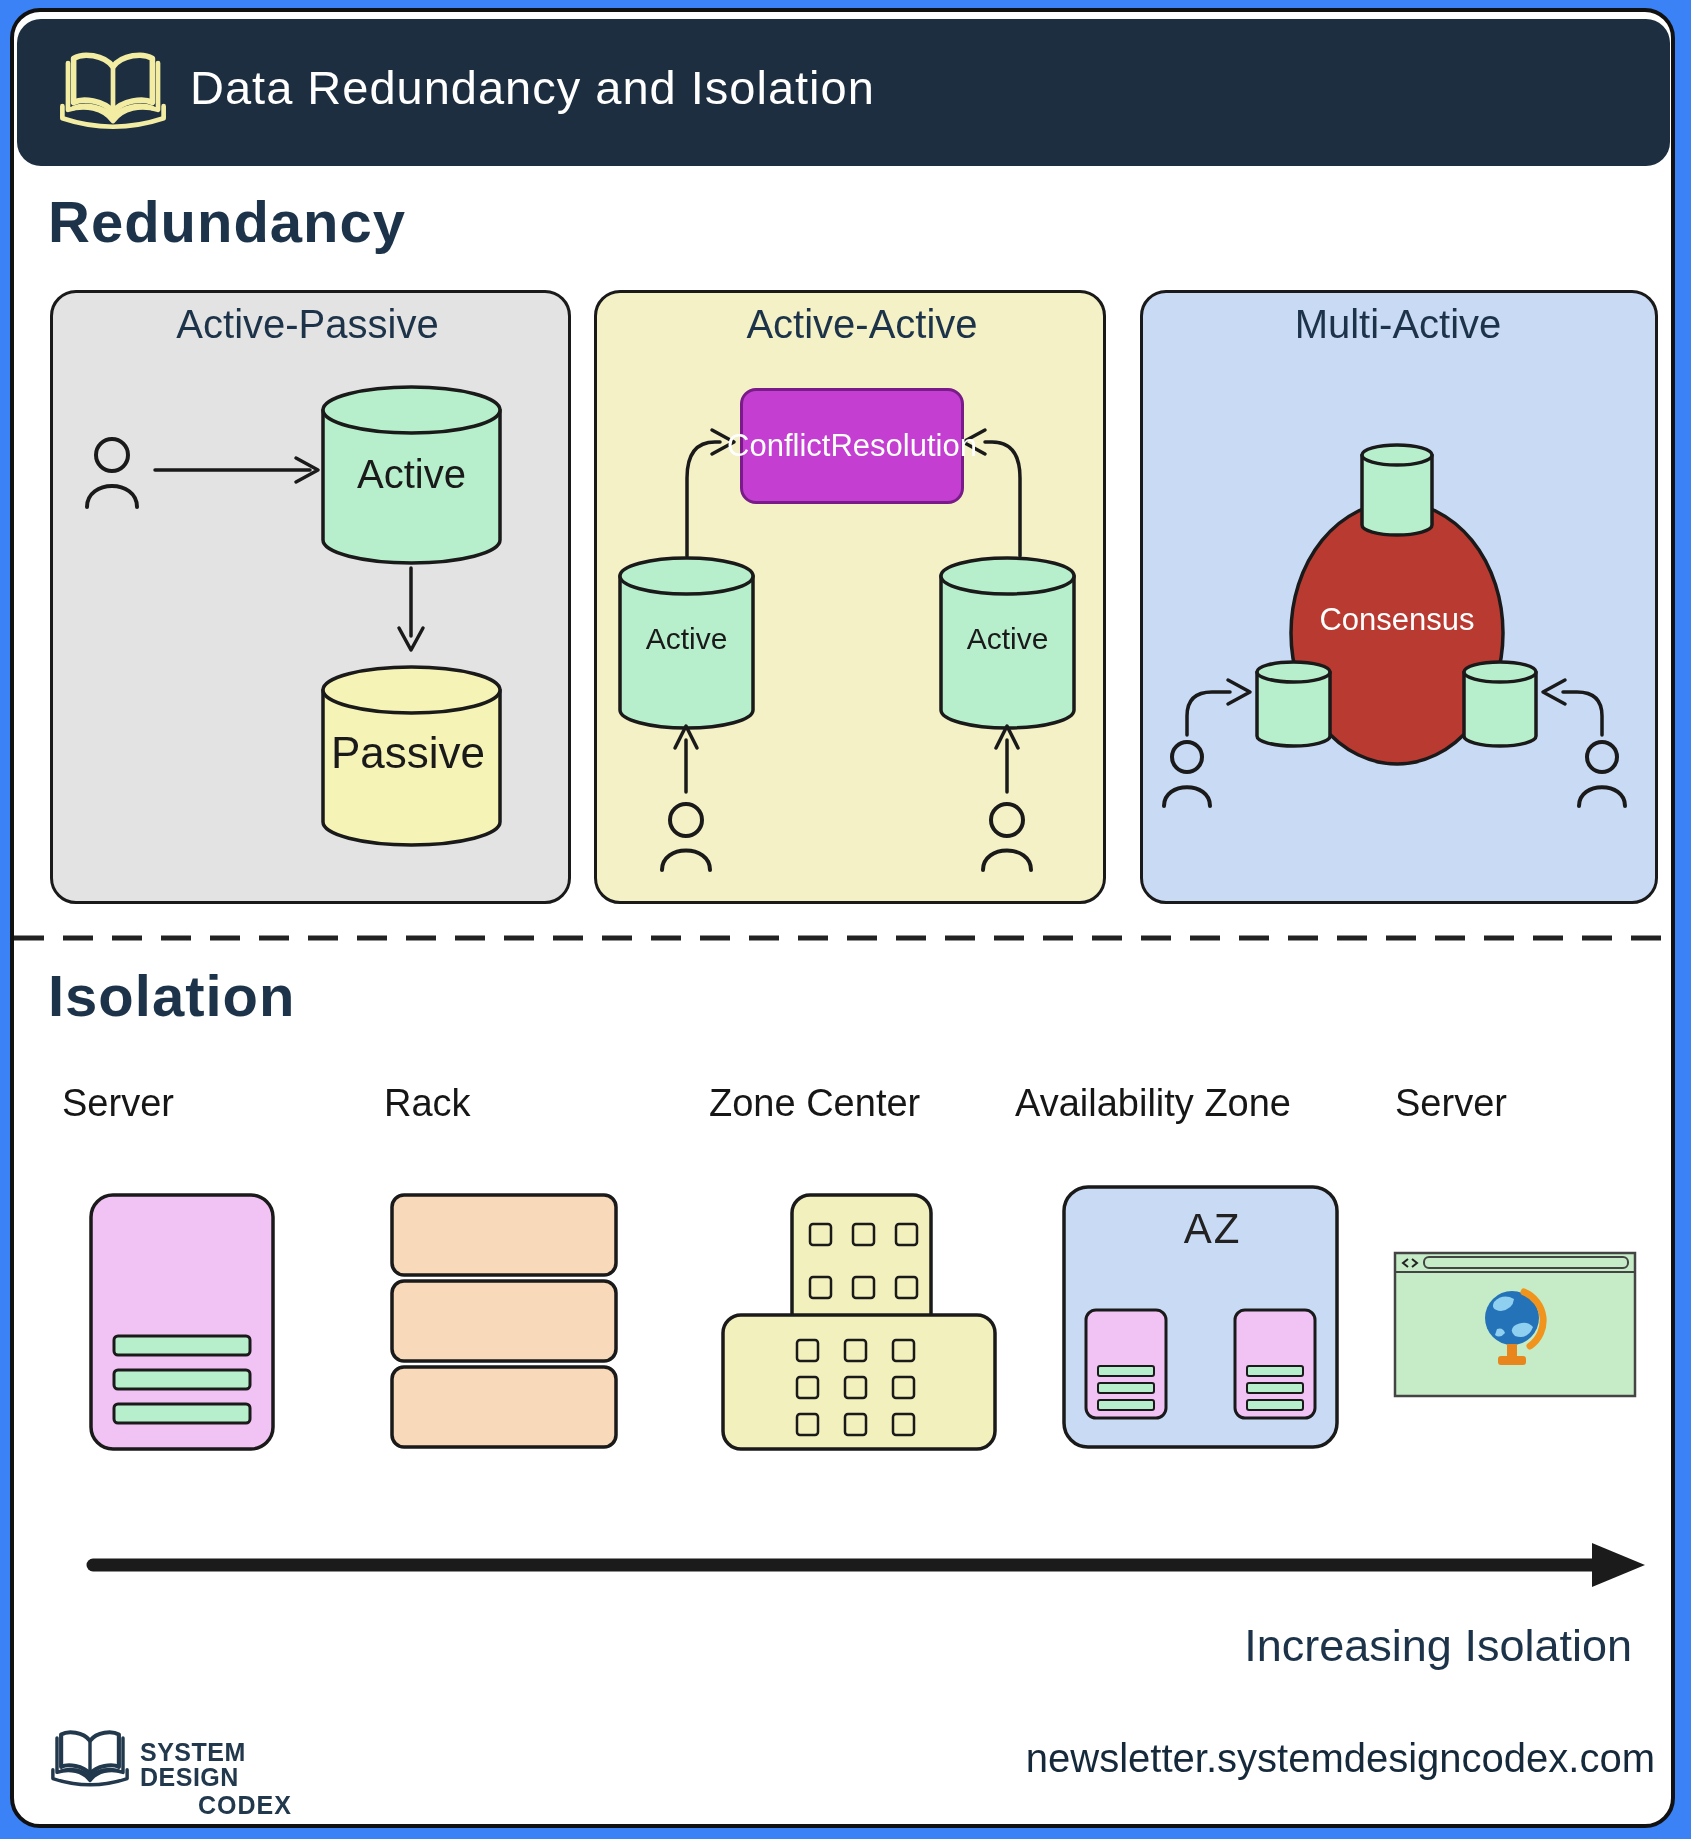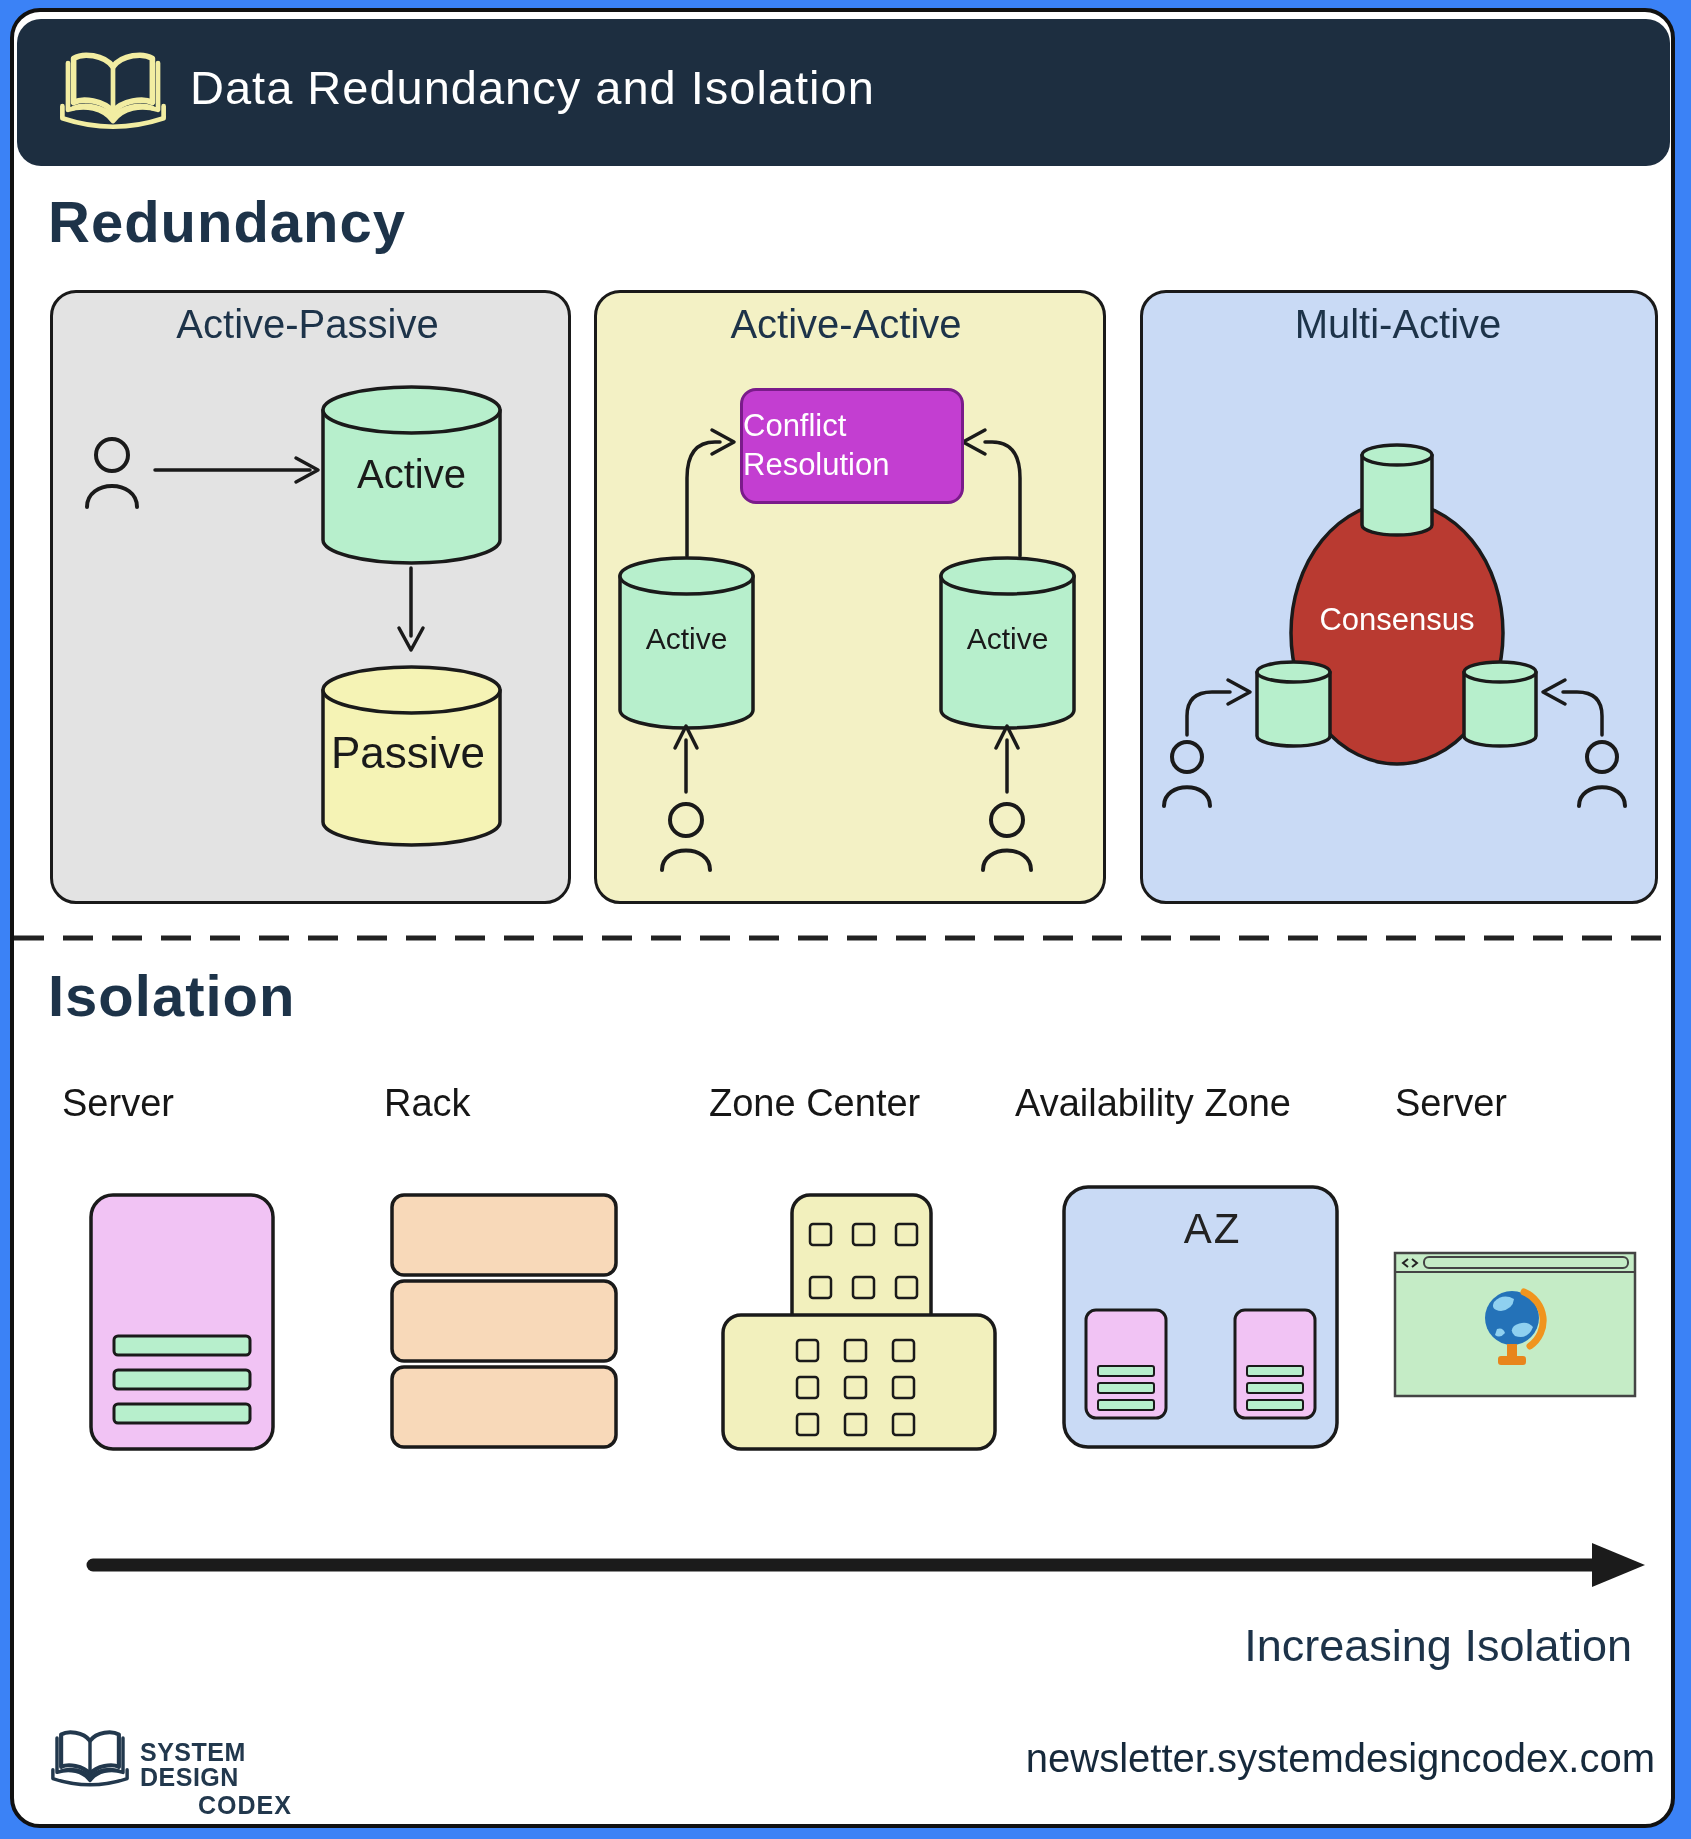--- a/index.html
+++ b/index.html
@@ -18,21 +18,21 @@
   .panel{top:290px;height:608px;border:3.5px solid #1a1a1a;border-radius:26px;z-index:3;}
   .panel-title{top:302px;color:#1d3349;font-size:40px;font-weight:500;
           text-align:center;z-index:10;}
   #panel-ap{left:50px;width:515px;background:#e3e3e3;}
   #panel-aa{left:594px;width:506px;background:#f3f1c5;}
   #panel-ma{left:1140px;width:512px;background:#c9daf5;}
   #diagram{left:0;top:0;z-index:5;pointer-events:none;}
   .dblabel{color:#1a1a1a;font-weight:500;text-align:center;z-index:10;}
   .conflict-box{left:740px;top:388px;width:218px;height:110px;background:#c33ed1;
           border:3.5px solid #7a1b8a;border-radius:16px;z-index:6;
-          display:flex;flex-direction:column;justify-content:center;}
+          display:flex;flex-direction:row;align-items:center;justify-content:center;}
   .conflict-box span{color:#ffffff;font-size:31px;font-weight:500;line-height:1.25;}
   .consensus-label{left:1290px;top:602px;width:214px;color:#ffffff;font-size:31px;
           font-weight:500;text-align:center;z-index:10;}
   .iso-label{top:1082px;color:#161616;font-size:38px;font-weight:500;
           text-align:left;z-index:10;}
   .az-badge{left:1064px;top:1205px;width:273px;color:#222;font-size:42px;
           font-weight:500;text-align:center;z-index:10;letter-spacing:2px;margin-left:12px;}
   .axis-label{left:1000px;top:1620px;width:632px;text-align:right;color:#1d3349;
           font-size:45px;font-weight:500;z-index:10;}
   .brand{left:140px;top:1740px;width:210px;z-index:10;color:#22384d;line-height:1.0;}
@@ -51,21 +51,21 @@
   <div class="abs header"></div>
   <div class="abs header-title">Data Redundancy and Isolation</div>
 
   <div class="abs h1" id="redundancy-heading">Redundancy</div>
   <div class="abs h1" id="isolation-heading">Isolation</div>
 
   <div class="abs panel" id="panel-ap"></div>
   <div class="abs panel" id="panel-aa"></div>
   <div class="abs panel" id="panel-ma"></div>
   <div class="abs panel-title" style="left:50px;width:515px;">Active-Passive</div>
-  <div class="abs panel-title" style="left:570px;width:506px;padding-left:23px;">Active-Active</div>
+  <div class="abs panel-title" style="left:586px;width:506px;padding-left:23px;">Active-Active</div>
   <div class="abs panel-title" style="left:1130px;width:512px;padding-left:12px;">Multi-Active</div>
 
   <svg id="diagram" class="abs" width="1691" height="1839" viewBox="0 0 1691 1839">
     <defs>
       <symbol id="open-book" viewBox="0 0 120 96">
         <g fill="none" stroke="currentColor" stroke-linecap="round" stroke-linejoin="round">
           <path stroke-width="6" d="M60 20 C50 7 28 5 18 11 V58 C28 53 50 56 60 68 C70 56 92 53 102 58 V11 C92 5 70 7 60 20 Z"></path>
           <path stroke-width="5" d="M60 20 V68"></path>
           <path stroke-width="5" d="M18 64 C30 59 50 62 60 74 C70 62 90 59 102 64"></path>
           <path stroke-width="5" d="M12 16 V66 C30 60 50 64 60 78 C70 64 90 60 108 66 V16"></path>

